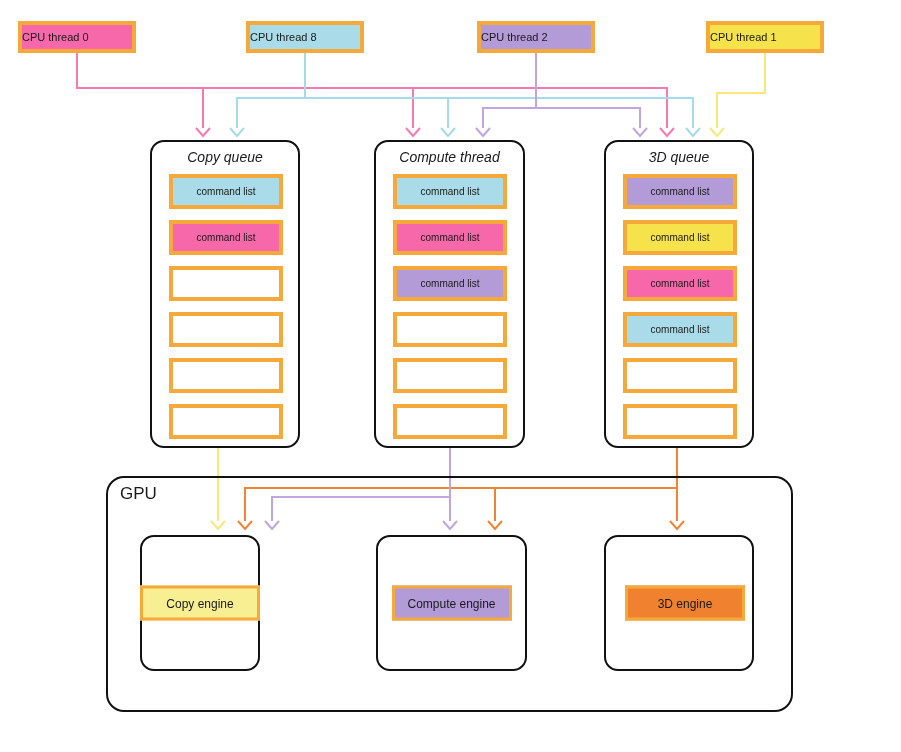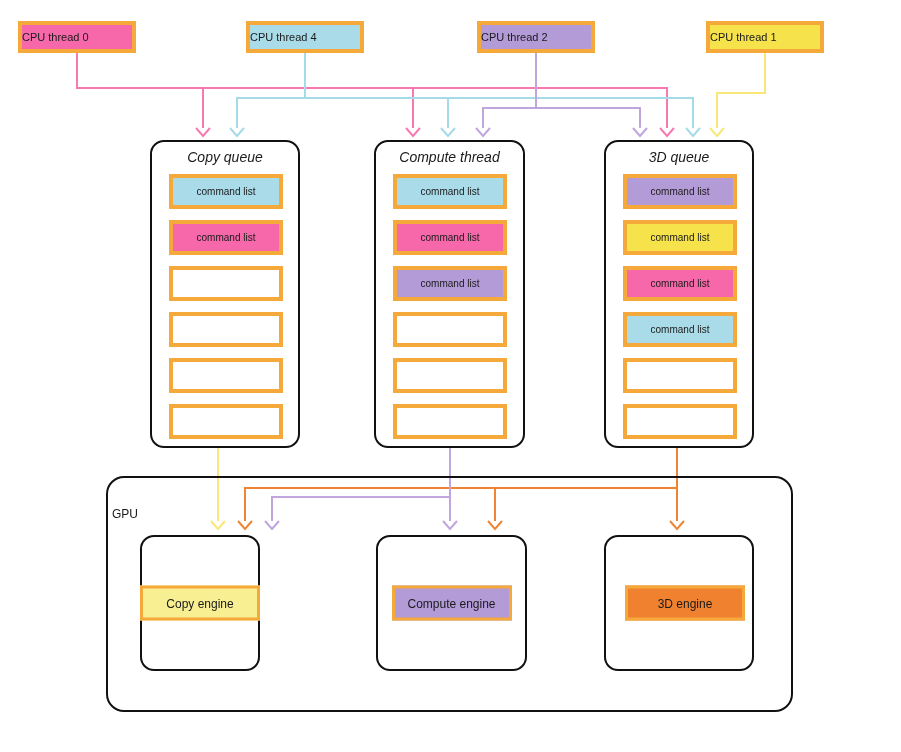--- a/index.html
+++ b/index.html
@@ -11,21 +11,21 @@
           border:4px solid var(--orangeBorder);display:flex;align-items:center;
           font-size:11px;}
   .queue{position:absolute;top:140px;height:308px;box-sizing:border-box;background:#fff;
          border:2px solid #111;border-radius:14px;}
   .queue-title{position:absolute;top:7px;left:0;right:0;text-align:center;font-size:14px;font-style:italic;}
   .slot{position:absolute;left:17px;width:114px;height:35px;box-sizing:border-box;background:#fff;
         border:4px solid var(--orangeBorder);display:flex;align-items:center;justify-content:center;
         font-size:10px;}
   .gpu{position:absolute;left:106px;top:476px;width:687px;height:236px;box-sizing:border-box;
        border:2px solid #111;border-radius:18px;}
-  .gpu-label{position:absolute;left:4px;top:6px;font-size:12px;margin-top:23px;}
+  .gpu-label{position:absolute;left:12px;top:6px;font-size:17px;}
   .engine{position:absolute;top:57px;height:136px;box-sizing:border-box;background:#fff;
           border:2px solid #111;border-radius:14px;}
   .chip{position:absolute;left:50%;top:50%;transform:translate(-50%,-50%);width:120px;height:35px;
         box-sizing:border-box;border:3px solid var(--orangeBorder);display:flex;align-items:center;
         justify-content:center;font-size:12px;white-space:nowrap;}
 
   [data-fill="pink"]{background:var(--pink);}
   [data-fill="blue"]{background:var(--blue);}
   [data-fill="purple"]{background:var(--purple);}
   [data-fill="yellow"]{background:var(--yellow);}
@@ -89,21 +89,21 @@
       <path d="M450 497 H272 V521"></path>
       <path d="M443 521 L450 529 L457 521"></path>
       <path d="M265 521 L272 529 L279 521"></path>
     </g>
   </svg>
 
   <div class="thread" style="left:18px" data-fill="pink">
     <span>CPU thread 0</span>
   </div>
   <div class="thread" style="left:246px" data-fill="blue">
-    <span>CPU thread 4</span>
+    <span>CPU thread 8</span>
   </div>
   <div class="thread" style="left:477px" data-fill="purple">
     <span>CPU thread 2</span>
   </div>
   <div class="thread" style="left:706px" data-fill="yellow">
     <span>CPU thread 1</span>
   </div>
 
   <div class="queue" style="left:150px;width:150px">
     <div class="queue-title">Copy queue</div>

